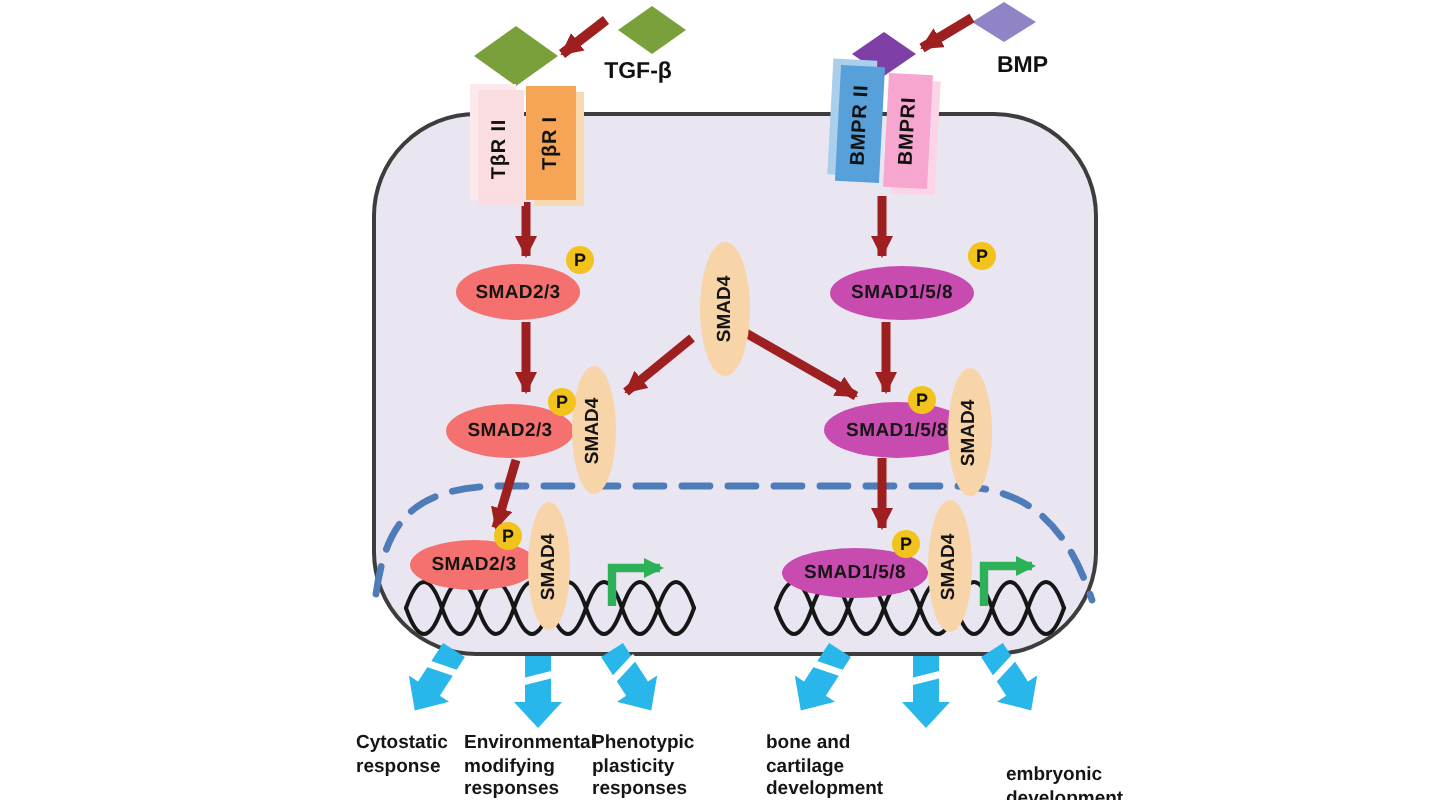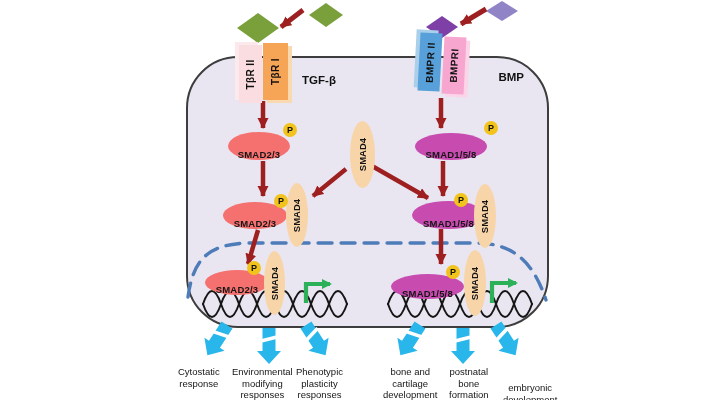--- a/index.html
+++ b/index.html
@@ -4,36 +4,36 @@
 <style>
   html,body{margin:0;padding:0;background:#fff;}
   .stage{position:relative;width:723px;height:400px;background:#fff;
          font-family:"Liberation Sans",sans-serif;overflow:hidden;}
   .cell{position:absolute;left:186px;top:56px;width:363px;height:272px;
         background:var(--cell_fill,#e9e6f2);border:2.5px solid var(--cell_border,#3d3d3d);
         border-radius:52px;box-sizing:border-box;}
   .overlay{position:absolute;left:0;top:0;width:723px;height:400px;}
   .node{position:absolute;display:flex;align-items:center;justify-content:center;
         font-weight:bold;color:#151515;}
-  .eh{border-radius:50%;font-size:9.5px;letter-spacing:0.2px;align-items:flex-end;}
+  .eh{border-radius:50%;font-size:9.5px;letter-spacing:0.2px;}
   .ev{border-radius:50%;font-size:9.5px;background:var(--smad4_fill,#f8d5a9);}
   .ev span{transform:rotate(-90deg);white-space:nowrap;}
   .pbadge{position:absolute;width:14px;height:14px;border-radius:50%;
           background:var(--phospho_fill,#f2c31c);display:flex;align-items:center;
           justify-content:center;font-size:9px;font-weight:bold;color:#111;}
   .receptor{position:absolute;display:flex;align-items:center;justify-content:center;
             font-weight:bold;font-size:10px;color:#111;}
   .receptor span{transform:rotate(-90deg);white-space:nowrap;letter-spacing:0.4px;}
   .r-tbr2{background:var(--tbr2_fill,#f9dde0);box-shadow:-4px -3px 0 #fbe9ec;}
   .r-tbr1{background:var(--tbr1_fill,#f6a456);box-shadow:4px 3px 0 #f9d9b0;}
   .r-bmpr2{background:var(--bmpr2_fill,#57a0d9);box-shadow:-4px -3px 0 #aacfeb;transform:rotate(3deg);}
   .r-bmpr1{background:var(--bmpr1_fill,#f7a6cf);box-shadow:4px 3px 0 #fbd4e8;transform:rotate(3deg);}
-  .liglabel{position:absolute;font-weight:bold;font-size:11.5px;color:#111;text-align:center;margin-top:44px;}
-  .outcome{position:absolute;font-weight:normal;font-size:9.5px;line-height:1.22;
-           white-space:pre-line;color:#151515;text-align:center;}
+  .liglabel{position:absolute;font-weight:bold;font-size:11.5px;color:#111;text-align:center;}
+  .outcome{position:absolute;font-weight:bold;font-size:9.5px;line-height:1.22;
+           white-space:pre-line;color:#151515;}
 </style>
 </head>
 <body>
 
 <div class="stage">
 
   <div class="cell"></div>
 
   <svg class="overlay" viewBox="0 0 723 400">
     <defs>
@@ -181,19 +181,16 @@
 response</div>
   <div class="outcome" style="left:232px;top:366px;">Environmental
 modifying
 responses</div>
   <div class="outcome" style="left:296px;top:366px;">Phenotypic
 plasticity
 responses</div>
   <div class="outcome" style="left:383px;top:366px;">bone and
 cartilage
 development</div>
-  <div class="outcome" style="left:449px;top:366px;">postnatal
-bone
-formation</div>
   <div class="outcome" style="left:503px;top:366px;margin-top:16px;">embryonic
 development</div>
 
 </div>
 
 </body></html>

